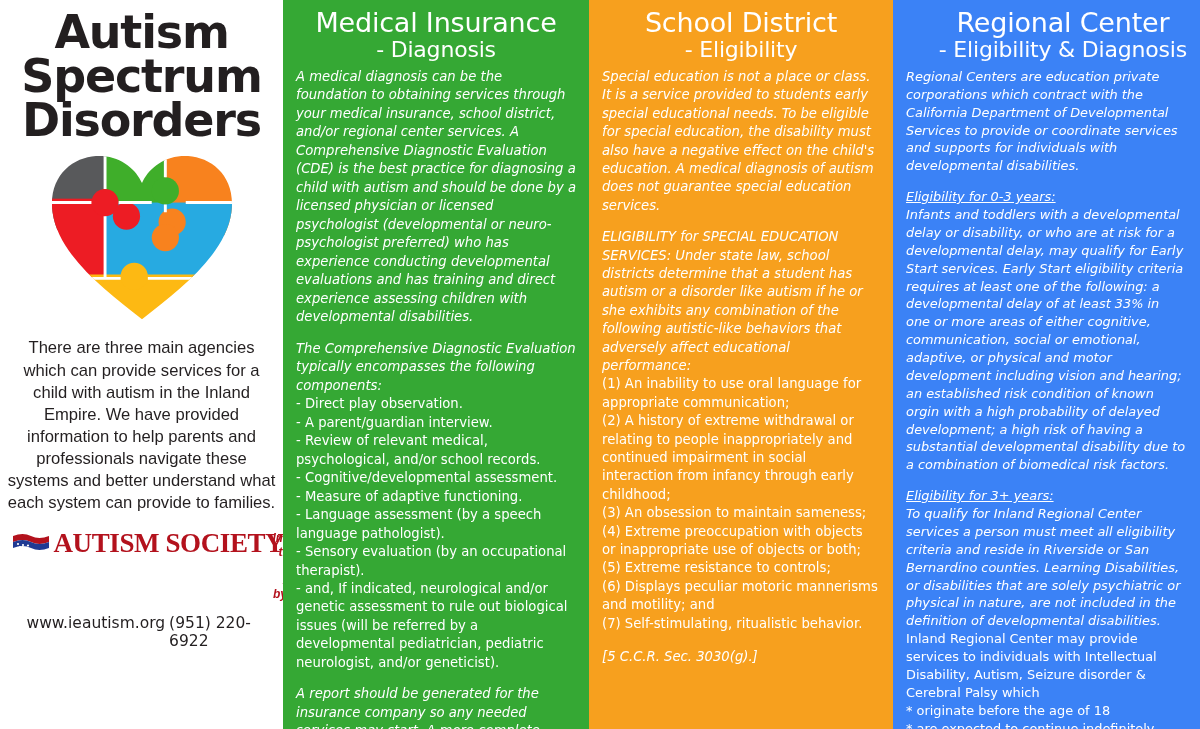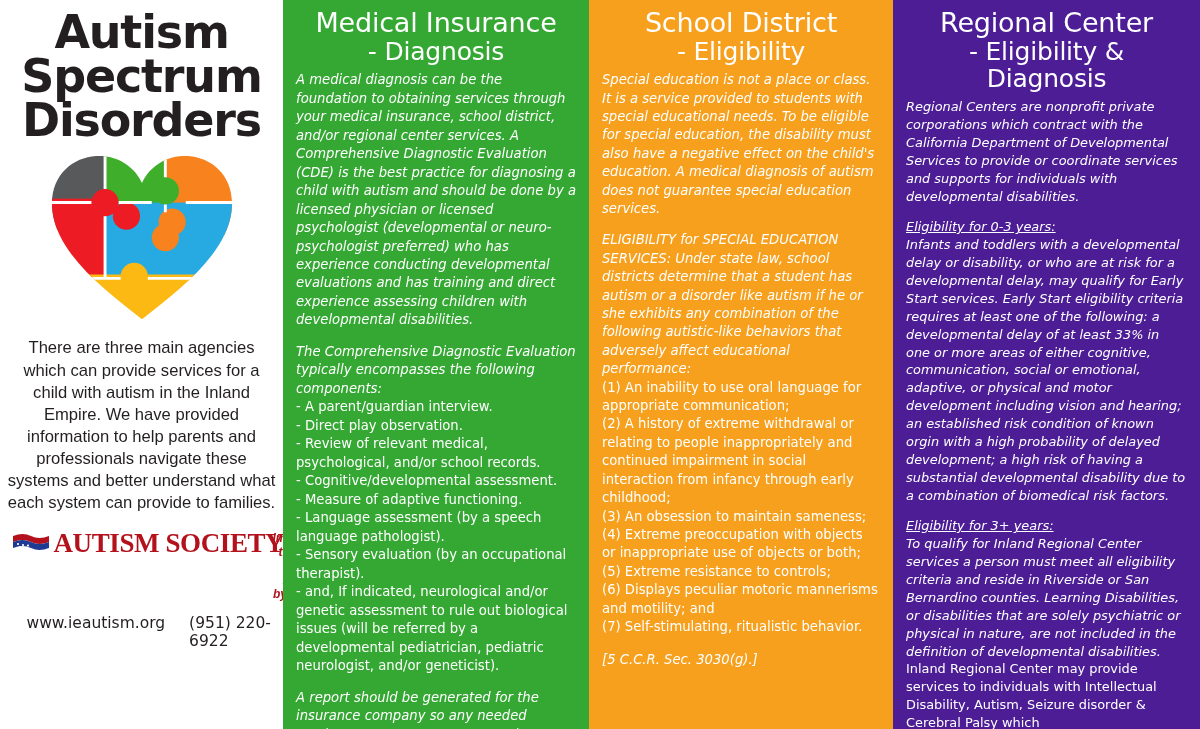--- a/index.html
+++ b/index.html
@@ -113,47 +113,47 @@
   }
   .contact-row {
     margin-top: auto;
     margin-bottom: 14px;
     width: 262px;
     font-family: "DejaVu Sans", sans-serif;
     font-size: 15.5px;
     color: #231f20;
     display: flex;
     flex-direction: row;
-    gap: 24px;
+    gap: 4px;
     justify-content: flex-start;
     padding-left: 16px;
   }
 
   
   .col {
     height: 729px;
     padding: 8px 13px 10px 13px;
     color: #ffffff;
     display: flex;
     flex-direction: column;
     overflow: hidden;
   }
   .col-green  { background: #35a834; width: 306px; flex: 0 0 306px; }
   .col-orange { background: #f7a01e; width: 304px; flex: 0 0 304px; }
-  .col-red    { background: #4c1d95; width: 307px; flex: 0 0 307px; align-items: flex-end; }
+  .col-red    { background: #3b82f6; width: 307px; flex: 0 0 307px; align-items: flex-end; }
 
   .col-head {
     text-align: center;
     font-family: "DejaVu Sans", sans-serif;
     font-weight: normal;
     line-height: 1.08;
     margin-bottom: 6px;
   }
   .col-head .h1 { display: block; font-size: 27px; letter-spacing: -0.2px; }
-  .col-head .h2 { display: block; font-size: 25px; letter-spacing: -0.2px; margin-top: 1px; }
+  .col-head .h2 { display: block; font-size: 22px; letter-spacing: -0.2px; margin-top: 1px; }
 
   .col-body {
     font-family: "DejaVu Sans", sans-serif;
     font-size: 13.1px;
     line-height: 1.385;
   }
   .col-green  .col-body { font-size: 13.2px; line-height: 1.40; }
   .col-orange .col-body { font-size: 13.2px; line-height: 1.395; }
   .col-red    .col-body { font-size: 12.9px; line-height: 1.385; }
 
@@ -246,61 +246,61 @@
 
   <div class="col col-green">
     <div class="col-head">
       <span class="h1">Medical Insurance</span>
       <span class="h2">- Diagnosis</span>
     </div>
     <div class="col-body">
       <p class="para">A medical diagnosis can be the foundation to obtaining services through your medical insurance, school district, and/or regional center services.  A Comprehensive Diagnostic Evaluation (CDE) is the best practice for diagnosing a child with autism and should be done by a licensed physician or licensed psychologist (developmental or neuro-psychologist preferred) who has experience conducting developmental evaluations and has training and direct experience assessing children with developmental disabilities.</p>
       <p class="para tight">The  Comprehensive  Diagnostic Evaluation typically encompasses the following components:</p>
       <div class="lines">
+        <span>- Direct play observation.</span>
         <span>- A parent/guardian interview.</span>
-        <span>- Direct play observation.</span>
         <span>- Review of relevant medical, psychological, and/or school records.</span>
         <span>- Cognitive/developmental assessment.</span>
         <span>- Measure of adaptive functioning.</span>
         <span>- Language assessment (by a speech language pathologist).</span>
         <span>- Sensory evaluation (by an occupational therapist).</span>
         <span>- and, If indicated, neurological and/or genetic assessment to rule out biological issues (will be referred by a developmental pediatrician, pediatric neurologist, and/or geneticist).</span>
       </div>
       <p class="para" style="margin-top:13px">A report should be generated for the insurance company so any needed services may start.  A more complete report will be sent to the parents 8-12 weeks for their records.</p>
     </div>
   </div>
 
   <div class="col col-orange">
     <div class="col-head">
       <span class="h1">School District</span>
       <span class="h2">- Eligibility</span>
     </div>
     <div class="col-body">
-      <p class="para">Special education is not a place or class. It is a service provided to students with special educational needs. To be eligible for special education, the disability must also have a negative effect on the child's education. A medical diagnosis of autism does not guarantee special education services.</p>
+      <p class="para">Special education is not a place or class. It is a service provided to students early special educational needs. To be eligible for special education, the disability must also have a negative effect on the child's education. A medical diagnosis of autism does not guarantee special education services.</p>
       <p class="para tight">ELIGIBILITY for SPECIAL EDUCATION SERVICES: Under state law, school districts determine that a student has autism or a disorder like autism if he or she exhibits any combination of the following autistic-like behaviors that adversely affect educational performance:</p>
       <div class="lines">
         <span>(1) An inability to use oral language for appropriate communication;</span>
         <span>(2) A history of extreme withdrawal or relating to people inappropriately and continued impairment in social interaction from infancy through early childhood;</span>
         <span>(3) An obsession to maintain sameness;</span>
         <span>(4) Extreme preoccupation with objects or inappropriate use of objects or both;</span>
         <span>(5) Extreme resistance to controls;</span>
         <span>(6) Displays peculiar motoric mannerisms and motility; and</span>
         <span>(7) Self-stimulating, ritualistic behavior.</span>
       </div>
       <p class="para" style="margin-top:15px">[5 C.C.R. Sec. 3030(g).]</p>
     </div>
   </div>
 
   <div class="col col-red">
     <div class="col-head">
       <span class="h1">Regional Center</span>
       <span class="h2">- Eligibility &amp; Diagnosis</span>
     </div>
     <div class="col-body">
-      <p class="para">Regional Centers are nonprofit private corporations which contract with the California Department of Developmental Services to provide or coordinate services and supports for individuals with developmental disabilities.</p>
+      <p class="para">Regional Centers are education private corporations which contract with the California Department of Developmental Services to provide or coordinate services and supports for individuals with developmental disabilities.</p>
 
       <div class="para tight">
         <span class="underline-head">Eligibility for 0-3 years:</span>
         <span>Infants and toddlers with a developmental delay or disability, or who are at risk for a developmental delay, may qualify for Early Start services.   Early Start eligibility criteria requires at least one of the following:  a developmental delay of at least 33% in one or more areas of either cognitive, communication, social or emotional, adaptive, or physical and motor development including vision and hearing; an established risk condition of known orgin with a high probability of delayed development; a high risk of having a substantial developmental disability due to a combination of biomedical risk factors.</span>
       </div>
 
       <div class="para tight" style="margin-top:13px">
         <span class="underline-head">Eligibility for 3+ years:</span>
         <span>To qualify for Inland Regional Center services a person must meet all eligibility criteria and reside in Riverside or San Bernardino counties. Learning Disabilities, or disabilities that are solely psychiatric or physical in nature, are not included in the definition of developmental disabilities.</span>
       </div>

